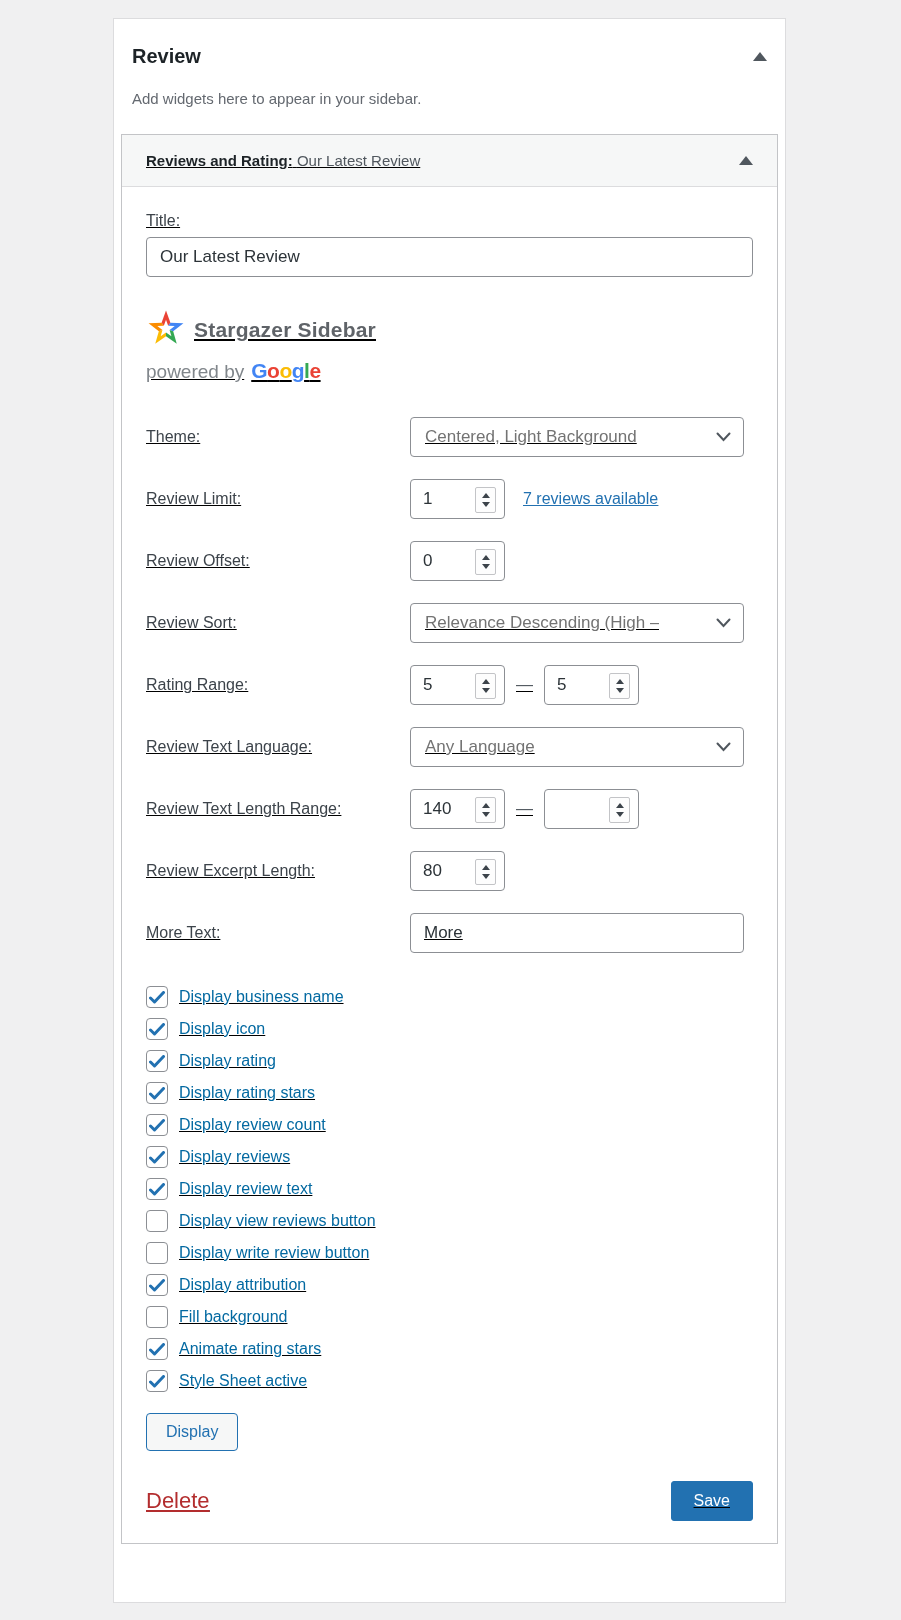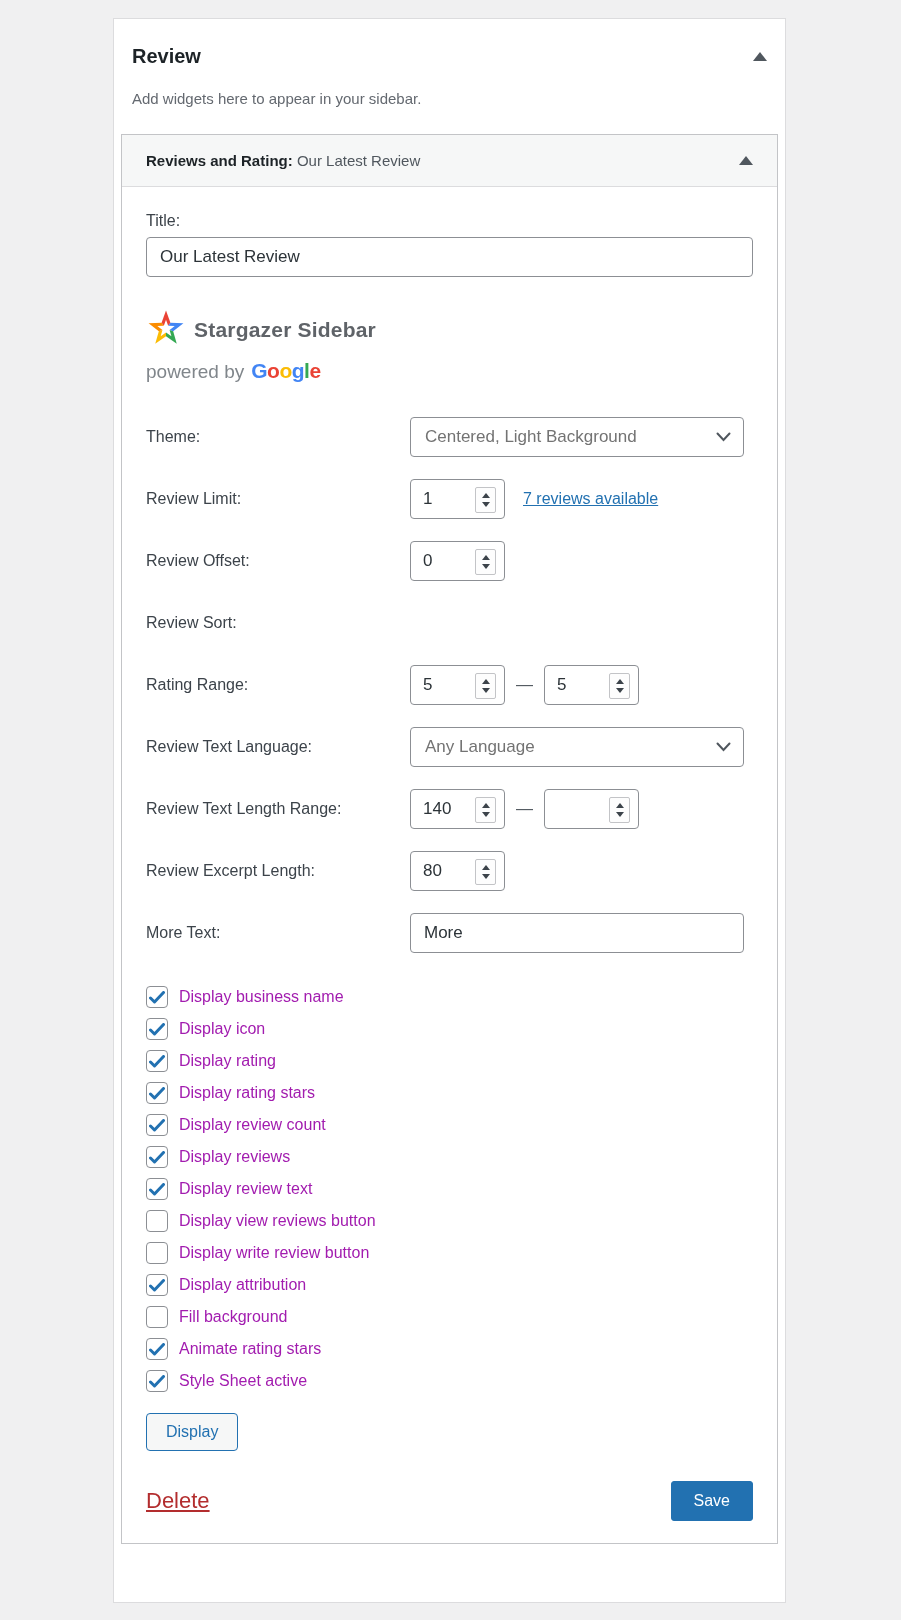--- a/index.html
+++ b/index.html
@@ -25,20 +25,21 @@
   .tri-up {
     width:0; height:0; border-left:7px solid transparent; border-right:7px solid transparent;
     border-bottom:9px solid #50575e; cursor:pointer;
   }
   .card-desc { margin:22px 18px 0 18px; font-size:15px; color:#646970; }
 
   .widget {
     margin:27px 7px 16px 7px;
     border:1px solid #c3c4c7;
     background:#fff;
+    text-decoration:underline;
   }
   .widget-head {
     height:52px; background:#f6f7f7; border-bottom:1px solid #dcdcde;
     display:flex; align-items:center; justify-content:space-between;
     padding:0 24px; cursor:pointer;
   }
   .widget-title { font-size:15px; color:#50575e; }
   .widget-title b { color:#1d2327; font-weight:bold; }
   .widget-body { padding:24px 24px 22px 24px; }
 
@@ -95,21 +96,21 @@
     font-family:"Liberation Sans", sans-serif;
   }
 
   .checks { margin-top:28px; }
   .check-row { display:flex; align-items:center; height:32px; }
   .checkbox {
     width:22px; height:22px; border:1px solid #8c8f94; border-radius:4px;
     background:#fff; display:flex; align-items:center; justify-content:center;
     cursor:pointer; flex:0 0 22px;
   }
-  .check-label { margin-left:11px; font-size:16px; color:#a21caf; }
+  .check-label { margin-left:11px; font-size:16px; color:#0369a1; }
 
   .settings-btn {
     margin-top:16px; display:inline-block;
     padding:9px 19px; font-size:16px; color:#2271b1;
     background:#f6f7f7; border:1px solid #2271b1; border-radius:4px; cursor:pointer;
     font-family:"Liberation Sans", sans-serif;
   }
   .widget-footer {
     margin-top:30px; display:flex; justify-content:space-between; align-items:center;
   }
@@ -189,20 +190,26 @@
             <span class="field-label">Review Offset:</span>
             <span class="num-wrap">
     <input type="text" value="0" style="">
     <span class="spinner">
       <span class="spin-up"></span>
       <span class="spin-dn"></span>
     </span></span>
           </div>
           <div class="form-row">
             <span class="field-label">Review Sort:</span>
+            <div class="fake-select">
+      <span class="sel-text">Relevance Descending (High –</span>
+              <svg class="chev" width="15" height="10" viewBox="0 0 15 10">
+                <path d="M1.5 1.5 L7.5 8 L13.5 1.5" fill="none" stroke="#50575e" stroke-width="2" stroke-linecap="round"></path>
+              </svg>
+            </div>
           </div>
           <div class="form-row">
             <span class="field-label">Rating Range:</span>
             <span class="num-wrap">
     <input type="text" value="5" style="">
     <span class="spinner">
       <span class="spin-up"></span>
       <span class="spin-dn"></span>
     </span></span>
             <span class="range-dash">—</span>

